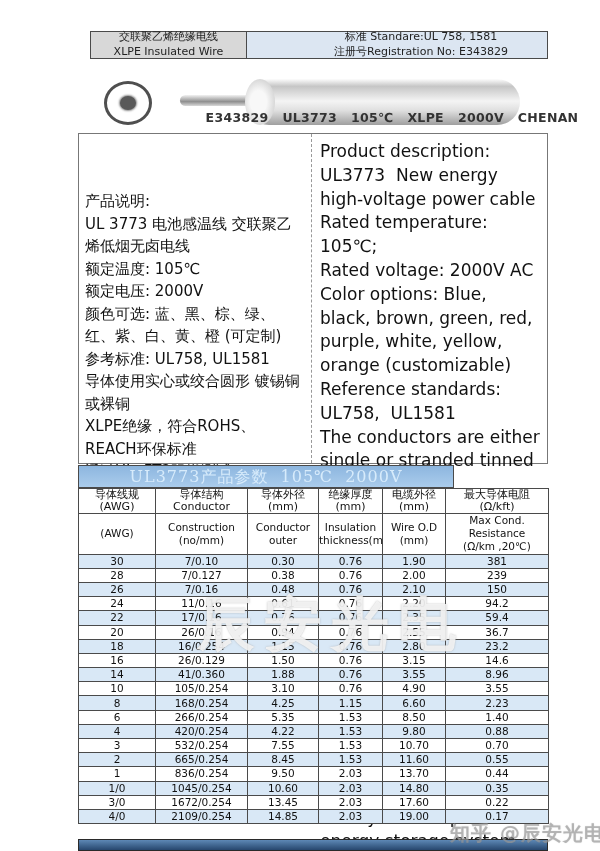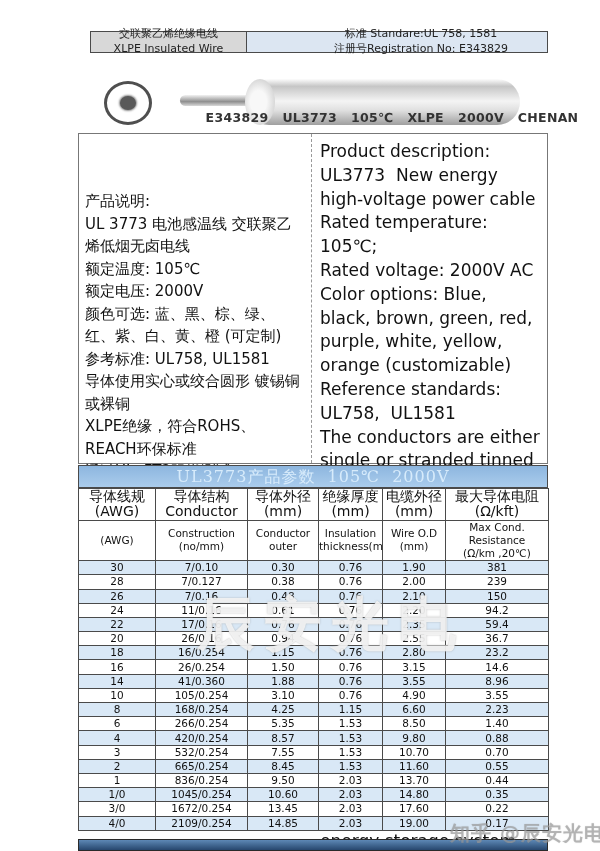--- a/index.html
+++ b/index.html
@@ -7,21 +7,21 @@
     width: 600px; height: 851px;
     overflow: hidden;
     background: #ffffff;
     font-family: "DejaVu Sans", "Liberation Sans", sans-serif;
     color: #1a1a1a;
   }
   .page { position: relative; width: 600px; height: 851px; background: #fff; }
 
   
   .top-header {
-    position: absolute; left: 90px; top: 31px; width: 458px; height: 22px;
+    position: absolute; left: 90px; top: 31px; width: 458px; height: 28px;
     display: flex; border: 1px solid #4a4a4a; box-sizing: border-box;
   }
   .th-cell {
     display: flex; flex-direction: column; justify-content: center;
     text-align: center; font-size: 11px; line-height: 1.35; color: #222;
   }
   .th-left  { width: 155px; background: var(--gray-cell, #d8d8d8); border-right: 1px solid #4a4a4a; }
   .th-right { flex: 1; background: var(--blue-cell, #dce6f2); padding-left: 48px; }
 
   
@@ -62,37 +62,37 @@
     padding: 56px 7px 4px 6px;
     font-size: 15px; line-height: 1.5; white-space: pre-wrap; color: #111;
   }
   .desc-en {
     flex: 1; box-sizing: border-box; padding: 6px 6px 4px 8px;
     font-size: 17px; line-height: 1.4; white-space: pre-wrap; color: #111;
   }
 
   
   .table-title {
-    position: absolute; left: 78px; top: 465px; width: 470px; height: 23px;
+    position: absolute; left: 78px; top: 465px; width: 376px; height: 23px;
     box-sizing: border-box; border: 1px solid #4a4a4a;
     background: linear-gradient(180deg, var(--title-band, #8db6df), #aaccec);
     color: var(--title-text, #d7ebfb);
     font-family: "DejaVu Serif", "Liberation Serif", serif;
     font-size: 16px; letter-spacing: 1px; text-align: center; line-height: 21px;
     white-space: pre;
   }
   table.param {
     position: absolute; left: 78px; top: 488px; width: 470px;
     border-collapse: collapse; table-layout: fixed; background: #fff;
   }
   table.param th, table.param td {
     border: 1px solid #4a4a4a; text-align: center; vertical-align: middle;
     padding: 0; font-weight: normal; color: #111; overflow: hidden;
   }
-  tr.hdr-cn th { height: 21px; font-size: 14px; line-height: 1.1; }
+  tr.hdr-cn th { height: 21px; font-size: 11px; line-height: 1.1; }
   tr.hdr-en th { height: 29px; font-size: 10.5px; line-height: 1.25; white-space: pre-line; }
   table.param tbody td { height: 13.2px; font-size: 10.5px; line-height: 13px; }
   table.param tbody tr:nth-child(odd) td { background: var(--stripe, #d9e8f6); }
 
   .bottom-band {
     position: absolute; left: 78px; top: 839px; width: 470px; height: 12px;
     box-sizing: border-box; border: 1px solid #2a2a2a;
     background: linear-gradient(180deg, #5d88b5, var(--band, #27476e));
     z-index: 4;
   }
@@ -247,21 +247,21 @@
         <tr>
           <td>18</td>
           <td>16/0.254</td>
           <td>1.15</td>
           <td>0.76</td>
           <td>2.80</td>
           <td>23.2</td>
         </tr>
         <tr>
           <td>16</td>
-          <td>26/0.254</td>
+          <td>26/0.129</td>
           <td>1.50</td>
           <td>0.76</td>
           <td>3.15</td>
           <td>14.6</td>
         </tr>
         <tr>
           <td>14</td>
           <td>41/0.360</td>
           <td>1.88</td>
           <td>0.76</td>
@@ -288,21 +288,21 @@
           <td>6</td>
           <td>266/0.254</td>
           <td>5.35</td>
           <td>1.53</td>
           <td>8.50</td>
           <td>1.40</td>
         </tr>
         <tr>
           <td>4</td>
           <td>420/0.254</td>
-          <td>8.57</td>
+          <td>4.22</td>
           <td>1.53</td>
           <td>9.80</td>
           <td>0.88</td>
         </tr>
         <tr>
           <td>3</td>
           <td>532/0.254</td>
           <td>7.55</td>
           <td>1.53</td>
           <td>10.70</td>

